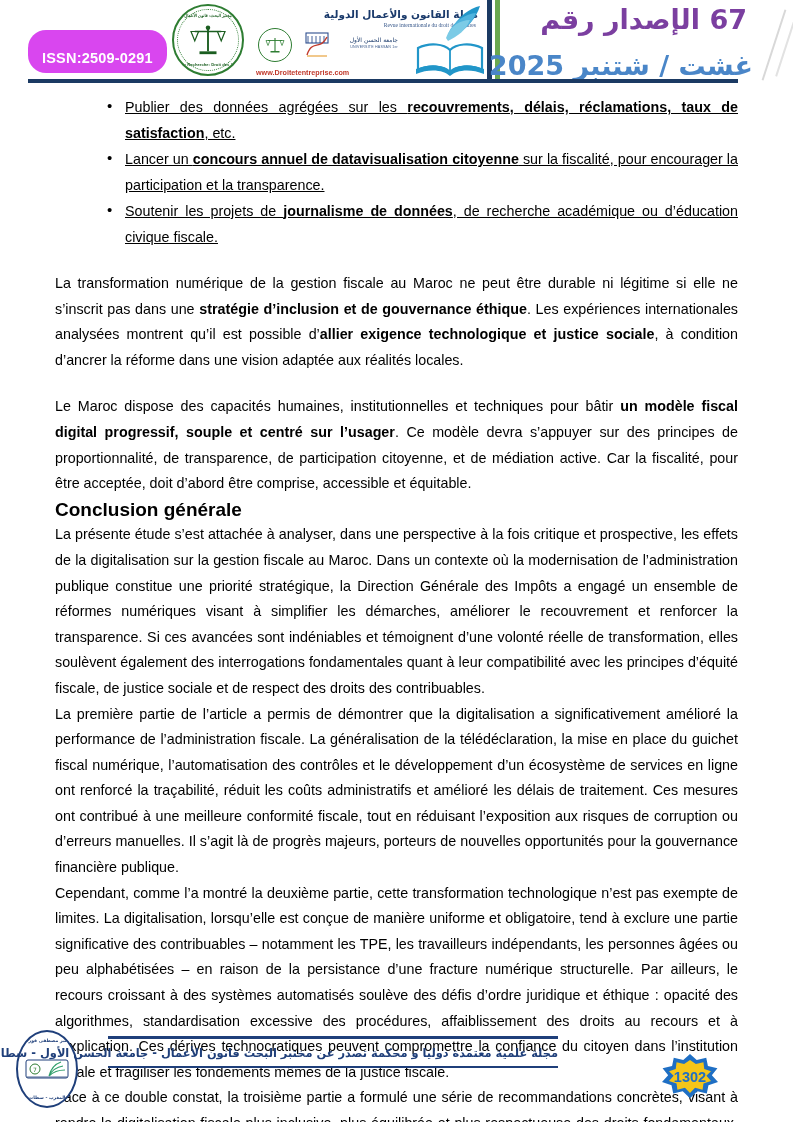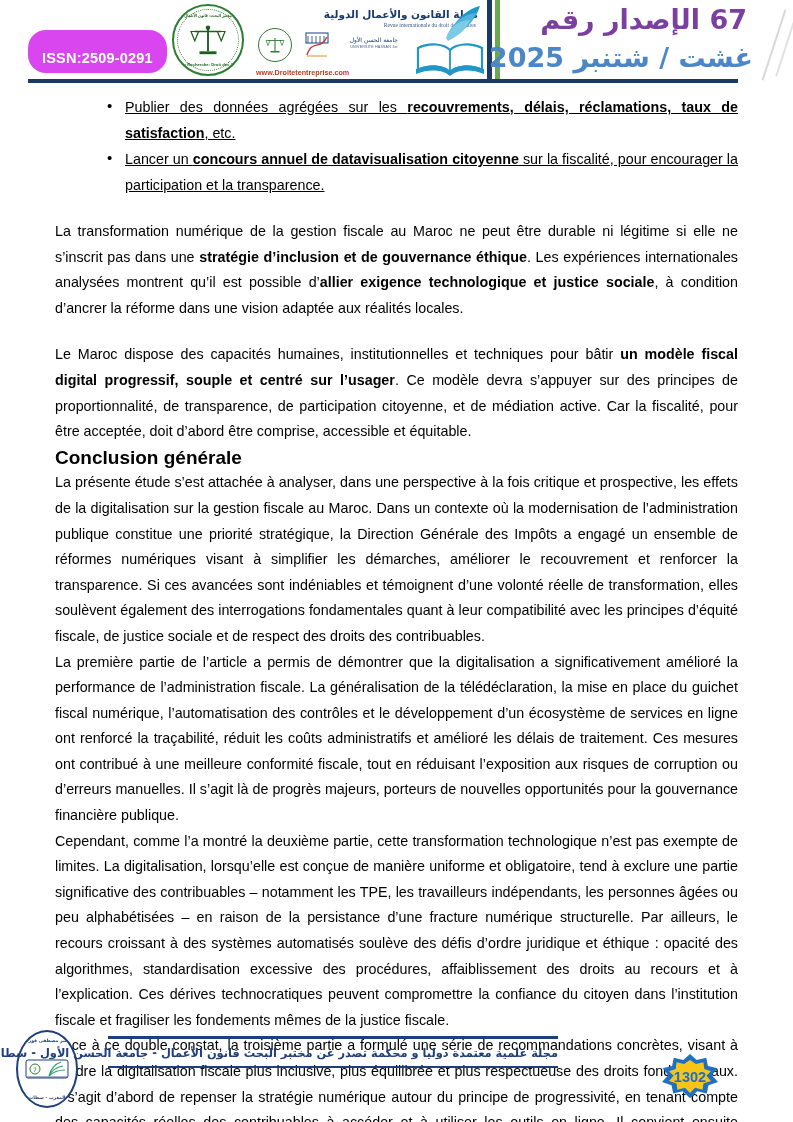--- a/index.html
+++ b/index.html
@@ -182,21 +182,21 @@
     font-weight: bold;
     color: #7b3fa0;
     direction: rtl;
     font-family: "DejaVu Sans", sans-serif;
     white-space: nowrap;
     letter-spacing: -0.5px;
   }
   .issue-date-ar {
     position: absolute;
     right: 40px;
-    top: 42px;
+    top: 50px;
     font-size: 27px;
     font-weight: bold;
     color: #4a86c8;
     direction: rtl;
     font-family: "DejaVu Sans", sans-serif;
     white-space: nowrap;
   }
   .header-slash {
     position: absolute;
     right: 18px;
@@ -474,20 +474,21 @@
   <div class="header-slash2"></div>
 
   <div class="header-rule"></div>
 </div>
 
 <div class="content">
 
   <ul class="bullets">
     <li><span><span>Publier des données agrégées sur les </span><b>recouvrements, délais, réclamations, taux de satisfaction</b><span>, etc.</span></span></li>
     <li><span><span>Lancer un </span><b>concours annuel de datavisualisation citoyenne</b><span> sur la fiscalité, pour encourager la participation et la transparence.</span></span></li>
+    <li><span><span>Soutenir les projets de </span><b>journalisme de données</b><span>, de recherche académique ou d’éducation civique fiscale.</span></span></li>
   </ul>
 
   <p class="body spaced">
     <span>La transformation numérique de la gestion fiscale au Maroc ne peut être durable ni légitime si elle ne s’inscrit pas dans une </span><b>stratégie d’inclusion et de gouvernance éthique</b><span>. Les expériences internationales analysées montrent qu’il est possible d’</span><b>allier exigence technologique et justice sociale</b><span>, à condition d’ancrer la réforme dans une vision adaptée aux réalités locales.</span>
   </p>
 
   <p class="body spaced">
     <span>Le Maroc dispose des capacités humaines, institutionnelles et techniques pour bâtir </span><b>un modèle fiscal digital progressif, souple et centré sur l’usager</b><span>. Ce modèle devra s’appuyer sur des principes de proportionnalité, de transparence, de participation citoyenne, et de médiation active. Car la fiscalité, pour être acceptée, doit d’abord être comprise, accessible et équitable.</span>
   </p>
 

